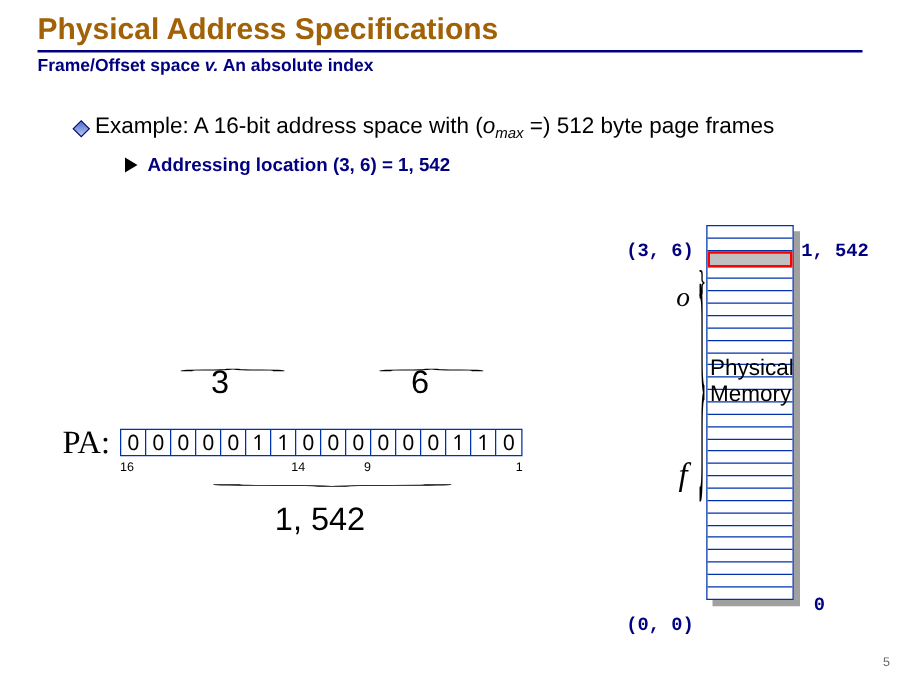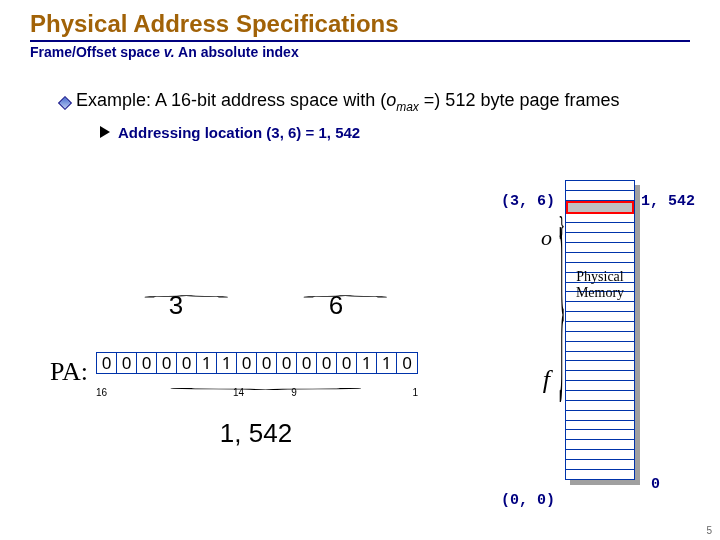--- a/index.html
+++ b/index.html
@@ -83,21 +83,20 @@
     font-size: 26px;
   }
   .pa-row {
     display: flex;
     align-items: center;
   }
   .pa-label {
     font-size: 26px;
     margin-right: 8px;
     font-family: "Times New Roman", serif;
-    margin-top: 18px;
   }
   .bit-row {
     display: flex;
     border: 1px solid #0033aa;
   }
   .bit-row .bit {
     width: 20px;
     text-align: center;
     font-size: 17px;
     font-family: system-ui;
@@ -179,25 +178,25 @@
     position: absolute;
     right: 170px;
     top: 365px;
     font-style: italic;
     font-size: 26px;
     font-family: "Times New Roman", serif;
   }
   .phys-mem {
     position: absolute;
     right: 88px;
-    top: 269px;
+    top: 284px;
     width: 64px;
     text-align: center;
-    font-family: Liberation Serif, serif;
-    font-size: 14px;
+    font-family: Liberation Sans, sans-serif;
+    font-size: 18px;
     z-index: 5;
   }
   .mem-coord-bot {
     position: absolute;
     right: 165px;
     top: 492px;
     font-family: "Courier New", monospace;
     font-size: 15px;
     color: #000080;
     font-weight: bold;

